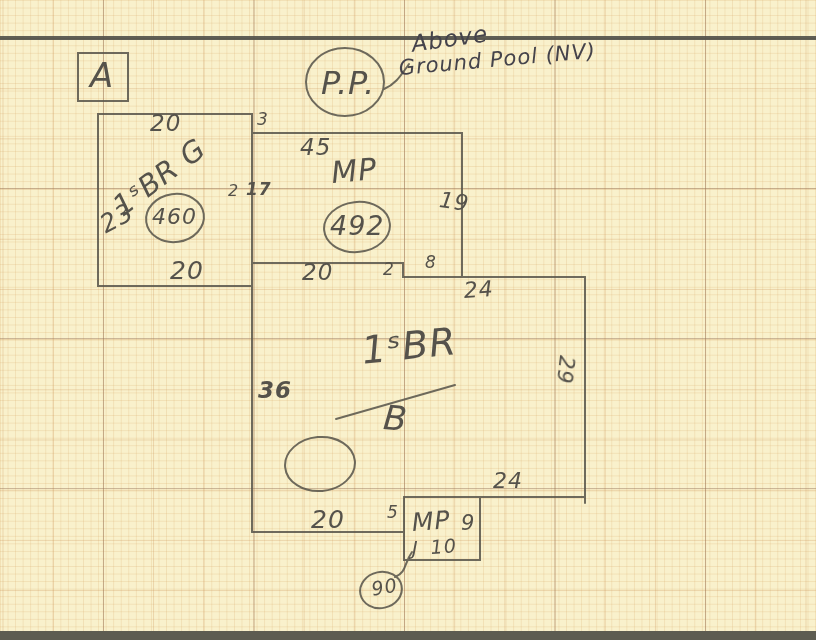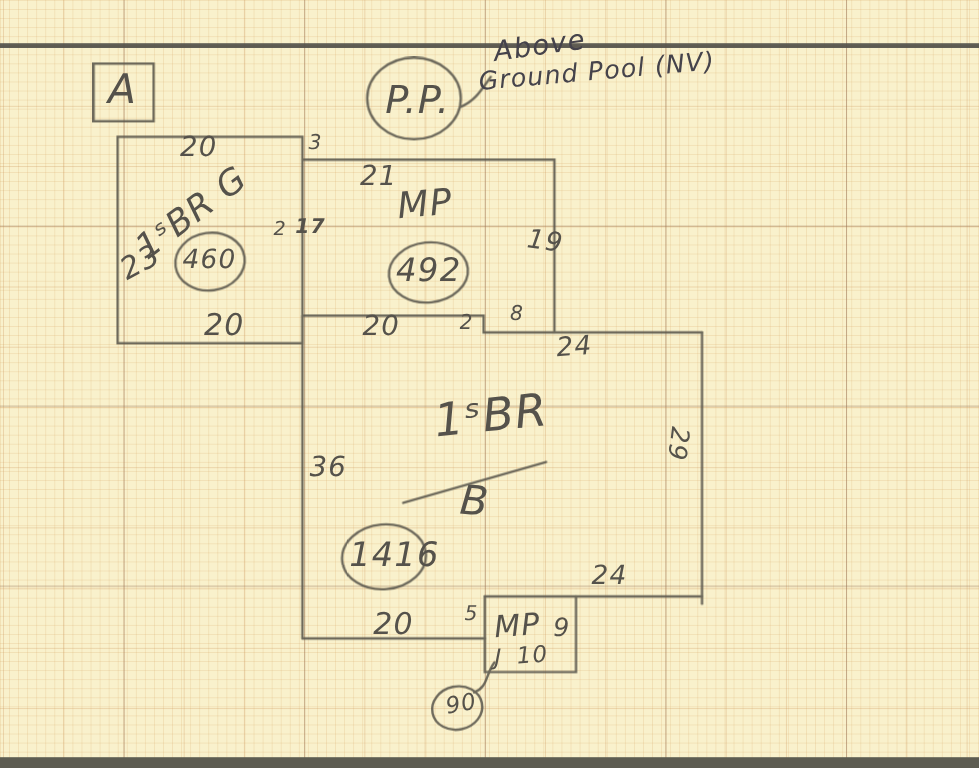--- a/index.html
+++ b/index.html
@@ -75,35 +75,34 @@
   <div class="hw dark" style="left:410px;top:33px;font-size:23px;transform:rotate(-8deg);">Above</div>
   <div class="hw dark" style="left:398px;top:58px;font-size:21px;transform:rotate(-5deg);">Ground Pool (NV)</div>
 
   <div class="hw" style="left:150px;top:112px;font-size:23px;">20</div>
   <div class="hw" style="left:257px;top:111px;font-size:17px;">3</div>
   <div class="hw" style="left:108px;top:198px;font-size:29px;transform:rotate(-37deg);">1ˢBR G</div>
   <div class="hw" style="left:96px;top:215px;font-size:25px;transform:rotate(-28deg);">23</div>
   <div class="hw" style="left:152px;top:206px;font-size:22px;">460</div>
   <div class="hw" style="left:170px;top:258px;font-size:25px;">20</div>
 
-  <div class="hw" style="left:300px;top:136px;font-size:23px;">21</div>
+  <div class="hw" style="left:300px;top:136px;font-size:23px;">45</div>
   <div class="hw" style="left:330px;top:158px;font-size:30px;transform:rotate(-5deg);">MP</div>
   <div class="hw" style="left:330px;top:212px;font-size:27px;text-align:right;">492</div>
   <div class="hw" style="left:228px;top:183px;font-size:16px;">2</div>
   <div class="hw" style="left:246px;top:181px;font-size:17px;font-weight:bold;">17</div>
   <div class="hw" style="left:441px;top:189px;font-size:22px;transform:rotate(8deg);">19</div>
 
   <div class="hw" style="left:302px;top:261px;font-size:23px;">20</div>
   <div class="hw" style="left:383px;top:261px;font-size:17px;">2</div>
   <div class="hw" style="left:425px;top:254px;font-size:17px;">8</div>
   <div class="hw" style="left:463px;top:280px;font-size:22px;transform:rotate(-4deg);">24</div>
-  <div class="hw" style="left:258px;top:379px;font-size:23px;">36</div>
+  <div class="hw" style="left:258px;top:379px;font-size:23px;font-weight:bold;">36</div>
   <div class="hw" style="left:360px;top:332px;font-size:38px;transform:rotate(-6deg);">1ˢBR</div>
   <div class="hw" style="left:385px;top:400px;font-size:34px;transform:rotate(5deg);">B</div>
-  <div class="hw" style="left:291px;top:449px;font-size:28px;">1416</div>
   <div class="hw" style="left:577px;top:357px;font-size:21px;transform:rotate(97deg);">29</div>
   <div class="hw" style="left:493px;top:470px;font-size:22px;">24</div>
   <div class="hw" style="left:311px;top:507px;font-size:25px;">20</div>
   <div class="hw" style="left:387px;top:504px;font-size:17px;">5</div>
 
   <div class="hw" style="left:411px;top:510px;font-size:25px;transform:rotate(-4deg);">MP</div>
   <div class="hw" style="left:461px;top:513px;font-size:21px;">9</div>
   <div class="hw" style="left:412px;top:539px;font-size:19px;">J</div>
   <div class="hw" style="left:430px;top:538px;font-size:19px;transform:rotate(-4deg);">10</div>
   <div class="hw" style="left:370px;top:580px;font-size:19px;transform:rotate(-10deg);">90</div>

